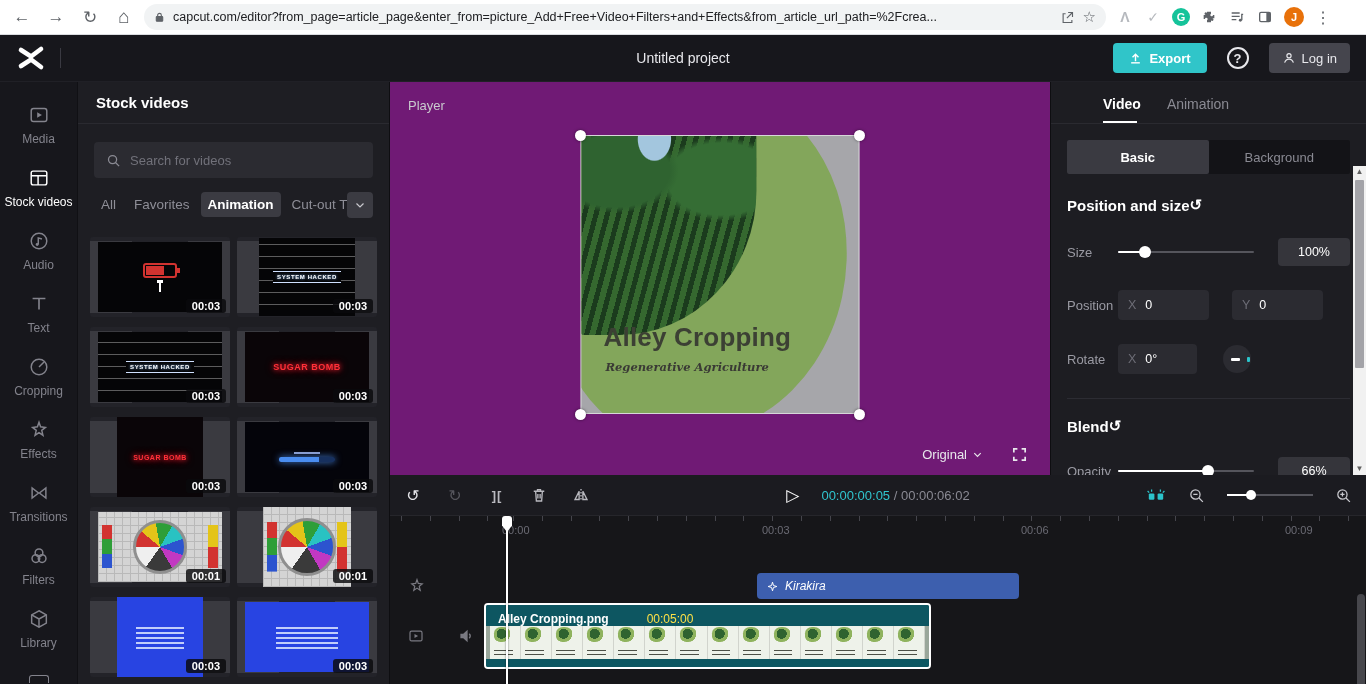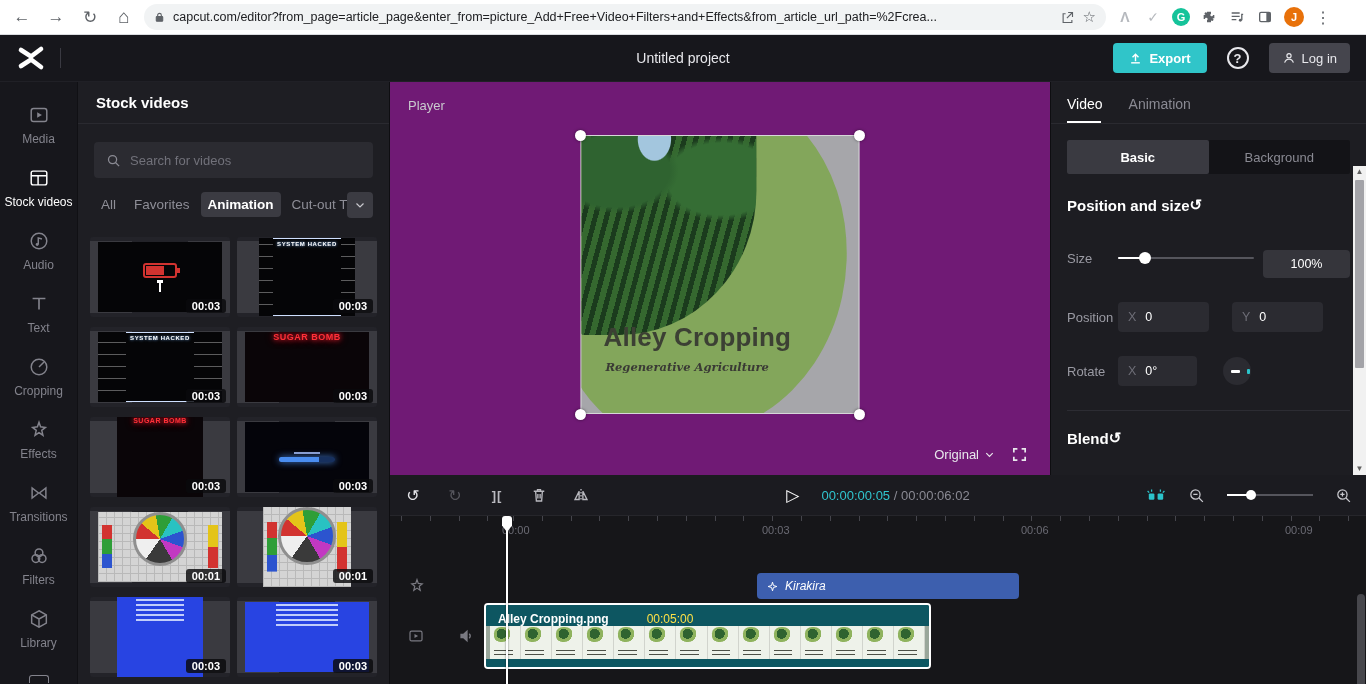--- a/index.html
+++ b/index.html
@@ -43,21 +43,21 @@
   .sp-search input::placeholder { color:#71717a; }
   .sp-tabs { display:flex; align-items:flex-start; margin:14px 16px 0; gap:4px; flex:0 0 auto; position:relative;}
   .sp-tab { color:#8e8e97; font-size:13.5px; padding:5px 7px; border-radius:4px; white-space:nowrap; cursor:pointer;}
   .sp-tab.active { background:#3b3b42; color:#fff; font-weight:bold; }
   .sp-tab.trunc { max-width:62px; overflow:hidden; }
   .sp-chevbtn { position:absolute; right:0; width:26px; height:26px; background:#3b3b42; border-radius:4px; display:flex; align-items:center; justify-content:center; color:#c9c9ce;}
   .sp-grid { margin:20px 12px 0; display:grid; grid-template-columns:140px 140px; grid-auto-rows:80px; gap:10px 7px; overflow:hidden; flex:1;}
   .vcell { position:relative; background:#232329; border-radius:3px; overflow:hidden; cursor:pointer;}
   .vcell .sideL,.vcell .sideR { position:absolute; top:4px; bottom:4px; width:42px; background:#3a3a40; }
   .vcell .sideL { left:0; } .vcell .sideR { right:0; }
-  .thumb { position:absolute; top:50%; left:50%; transform:translate(-50%,-50%); display:flex; justify-content:center; overflow:hidden;}
+  .thumb { position:absolute; top:50%; left:50%; transform:translate(-50%,-50%); display:flex; align-items:center; justify-content:center; overflow:hidden;}
   .dur { position:absolute; right:4px; bottom:4px; background:rgba(10,10,12,.82); color:#fff; font-size:11px; font-weight:bold; border-radius:3px; padding:1px 6px; z-index:3;}
 
   .t-battery { width:124px; height:70px; background:#050507; flex-direction:column; gap:4px;}
   .batt { width:34px; height:15px; border:2px solid #d23330; border-radius:3px; position:relative;}
   .batt::before { content:""; position:absolute; left:1px; top:1px; bottom:1px; width:60%; background:#d23330;}
   .batt::after { content:""; position:absolute; right:-5px; top:3px; width:3px; height:5px; background:#d23330;}
   .plug { width:2px; height:9px; background:#fff; position:relative;}
   .plug::before { content:""; position:absolute; top:-3px; left:-2px; width:6px; height:3px; background:#fff;}
   .t-hacked-tall { width:96px; height:78px; background:#050507;}
   .t-hacked { width:124px; height:70px; background:#050507;}
@@ -95,43 +95,43 @@
       background:
       radial-gradient(ellipse 26px 34px at 42% 2%, #a3c6de 0 62%, transparent 66%),
       radial-gradient(ellipse 90px 60px at 20% 18%, #2f6330 0 60%, transparent 70%),
       radial-gradient(ellipse 90px 60px at 80% 22%, #356d34 0 60%, transparent 70%),
       repeating-linear-gradient(105deg, #1b3b1d 0 5px, #35682f 5px 11px),
       linear-gradient(#23481f,#1b3a1c);}
   .ctitle { position:absolute; left:22px; top:186px; color:#3c4034; font-size:26px; font-weight:bold; letter-spacing:.2px;}
   .csub { position:absolute; left:24px; top:224px; color:#3a3a35; font-size:11.5px; font-style:italic; font-weight:bold; font-family:"DejaVu Serif", serif;}
   .handle { position:absolute; width:11px; height:11px; border-radius:50%; background:#fff; box-shadow:0 0 3px rgba(0,0,0,.5); z-index:4;}
   .h-tl{left:-5px;top:-5px;} .h-tr{right:-5px;top:-5px;} .h-bl{left:-5px;bottom:-5px;} .h-br{right:-5px;bottom:-5px;}
-  .p-controls { position:absolute; right:22px; bottom:12px; display:flex; align-items:center; gap:16px;}
+  .p-controls { position:absolute; right:22px; bottom:12px; display:flex; align-items:center; gap:28px;}
   .origsel { display:flex; align-items:center; gap:5px; color:#e8e8ec; font-size:13px; cursor:pointer;}
   .fsicon { width:17px; height:17px; color:#e8e8ec; cursor:pointer;}
 
   
   .props { width:316px; background:#1d1d22; position:relative; border-left:1px solid #0e0e11; overflow:hidden;}
   .pr-tabs { display:flex; gap:26px; padding:14px 16px 0; border-bottom:1px solid #2a2a30; height:42px;}
   .pr-tab { color:#8a8a93; font-size:14px; padding-bottom:10px; position:relative; cursor:pointer;}
-  .pr-tab.active { color:#fff; font-weight:normal; }
+  .pr-tab.active { color:#fff; font-weight:bold;margin-left:36px; }
   .pr-tab.active::after { content:""; position:absolute; left:0; bottom:0; width:34px; height:2px; background:#fff;}
   .seg { margin:16px 16px 0; height:34px; background:#131317; border-radius:2px; display:flex;}
   .seg div { flex:1; display:flex; align-items:center; justify-content:center; font-size:13px; color:#8a8a93; cursor:pointer;}
   .seg div.active { background:#3a3a41; color:#fff; font-weight:bold; border-radius:2px;}
   .pr-heading { display:flex; align-items:center; margin:22px 16px 0; padding-right:14px;}
   .pr-heading span { color:#fff; font-size:15px; font-weight:bold; }
   .reset { color:#8a8a93; font-size:15px; cursor:pointer;}
   .pr-row { display:flex; align-items:center; margin:24px 16px 0; }
   .pr-label { width:51px; color:#9a9aa3; font-size:13px; flex:0 0 auto;}
   .slider { position:relative; width:136px; height:12px; margin-right:9px;}
   .slider .track { position:absolute; top:5px; left:0; right:0; height:2px; background:#55555c; border-radius:1px;}
   .slider .fill { position:absolute; top:5px; left:0; height:2px; background:#fff; border-radius:1px;}
   .slider .knob { position:absolute; top:0; width:12px; height:12px; border-radius:50%; background:#fff; transform:translateX(-6px); cursor:pointer;}
-  .valbox { margin-left:auto; width:87px; height:28px; background:#35353b; border-radius:4px; color:#fff; font-size:12.5px; display:flex; align-items:center; justify-content:center;margin-top:12px;}
+  .valbox { margin-left:auto; width:72px; height:28px; background:#35353b; border-radius:4px; color:#fff; font-size:12.5px; display:flex; align-items:center; justify-content:center;}
   .inpbox { height:30px; background:#2b2b31; border-radius:4px; display:flex; align-items:center; padding:0 10px; gap:9px; font-size:12.5px; color:#fff;}
   .inpbox .axis { color:#6d6d76; }
   .xybox { width:91px; } .xybox + .xybox { margin-left:23px; }
   .rotbox { width:79px; }
   .dial { width:28px; height:28px; border-radius:50%; background:#2b2b31; margin-left:26px; position:relative; cursor:pointer;}
   .dial::before { content:""; position:absolute; left:8px; top:13px; width:9px; height:2.5px; background:#fff; border-radius:1px;}
   .dial::after { content:""; position:absolute; right:1px; top:12px; width:3px; height:5px; background:#2bc4cb; border-radius:1px;}
   .pr-divider { height:1px; background:#2c2c33; margin:24px 16px 0; }
   .pscroll { position:absolute; right:0; top:84px; bottom:0; width:13px; background:#f1f1f1; display:flex; flex-direction:column; align-items:center;}
   .pscroll .arr { color:#606060; font-size:8px; line-height:12px; }

